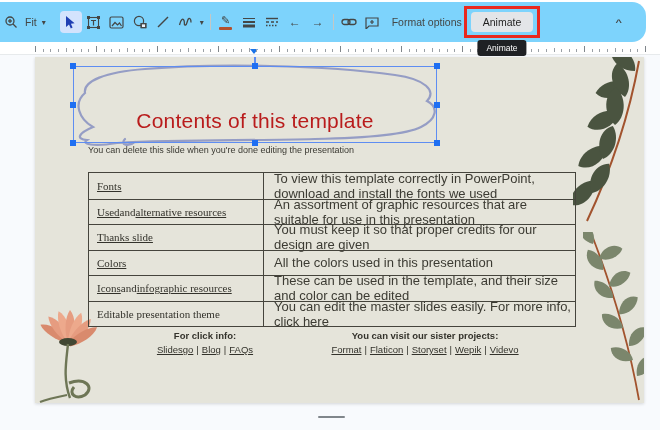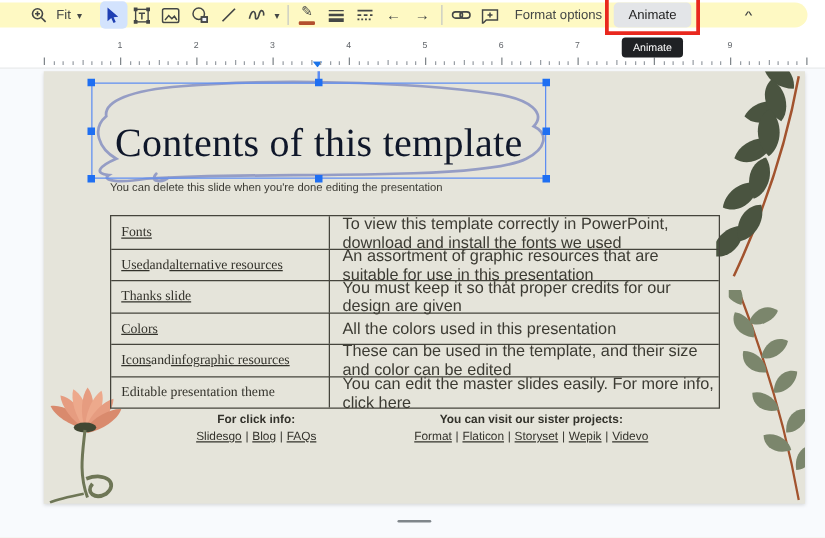--- a/index.html
+++ b/index.html
@@ -1,21 +1,21 @@
 <!DOCTYPE html>
 <html><head>
 <meta charset="utf-8">
 <style>
   html,body{margin:0;padding:0;}
   body{font-family:"Liberation Sans", sans-serif;}
   .app{position:relative;width:660px;height:430px;background:#ffffff;overflow:hidden;}
 
   
-  .toolbar{position:absolute;left:0;top:2px;width:646px;height:20px;background:#fef9c3;
-    border-radius:0 14px 14px 0;display:flex;align-items:center;gap:1px;padding:0 20px;
+  .toolbar{position:absolute;left:0;top:2px;width:646px;height:40px;background:#7dd3fc;
+    border-radius:0 14px 14px 0;display:flex;align-items:center;gap:1px;padding:0 0;
     box-sizing:border-box;color:#444746;z-index:4;}
   .tbtn{min-width:22px;height:22px;display:flex;align-items:center;justify-content:center;
     border-radius:4px;flex:0 0 auto;color:#444746;}
   .tbtn.active{background:#d3e3fd;}
   .tbtn svg{display:block;}
   .tlabel{font-size:10.5px;color:#444746;padding:0 2px;}
   .caret{font-size:8px;color:#444746;padding:0 2px;}
   .tsep{width:1px;height:16px;background:#c4c7c5;margin:0 3px;flex:0 0 auto;}
   .pencil-wrap{display:flex;flex-direction:column;align-items:center;justify-content:center;}
   .pencil-glyph{font-size:11px;line-height:11px;}
@@ -48,21 +48,21 @@
     box-shadow:0 1px 3px rgba(0,0,0,.15);overflow:hidden;}
 
   .selection{position:absolute;left:38px;top:9px;width:364px;height:77px;
     border:1.5px solid #5e8df2;box-sizing:border-box;display:flex;align-items:flex-end;
     justify-content:center;z-index:3;}
   .handle{position:absolute;width:6px;height:6px;background:#1f6ff2;}
   .h-tl{left:-4px;top:-4px;} .h-tm{left:50%;margin-left:-3px;top:-4px;} .h-tr{right:-4px;top:-4px;}
   .h-ml{left:-4px;top:50%;margin-top:-3px;} .h-mr{right:-4px;top:50%;margin-top:-3px;}
   .h-bl{left:-4px;bottom:-4px;} .h-bm{left:50%;margin-left:-3px;bottom:-4px;} .h-br{right:-4px;bottom:-4px;}
   .rot-stem{position:absolute;left:50%;margin-left:-1px;top:-11px;width:2px;height:8px;background:#5e8df2;}
-  .slide-title{font-family:Liberation Serif, serif;font-size:32px;color:#0f172a;
+  .slide-title{font-family:Liberation Sans, sans-serif;font-size:21px;color:#b91c1c;
     letter-spacing:.2px;padding-bottom:9px;white-space:nowrap;}
   .scribble{position:absolute;left:30px;top:4px;z-index:2;}
   .subtitle{position:absolute;left:53px;top:88px;font-size:9px;color:#3b3a33;}
 
   .tbl{position:absolute;left:53px;top:115px;width:488px;display:grid;
     grid-template-columns:175px 1fr;grid-auto-rows:25.5px;border:1px solid #45443c;
     box-sizing:border-box;background:transparent;}
   .cell{display:flex;align-items:center;box-sizing:border-box;border-top:1px solid #45443c;}
   .cell.first{border-top:none;}
   .term{font-family:"Liberation Serif", serif;font-size:11px;color:#33322b;

